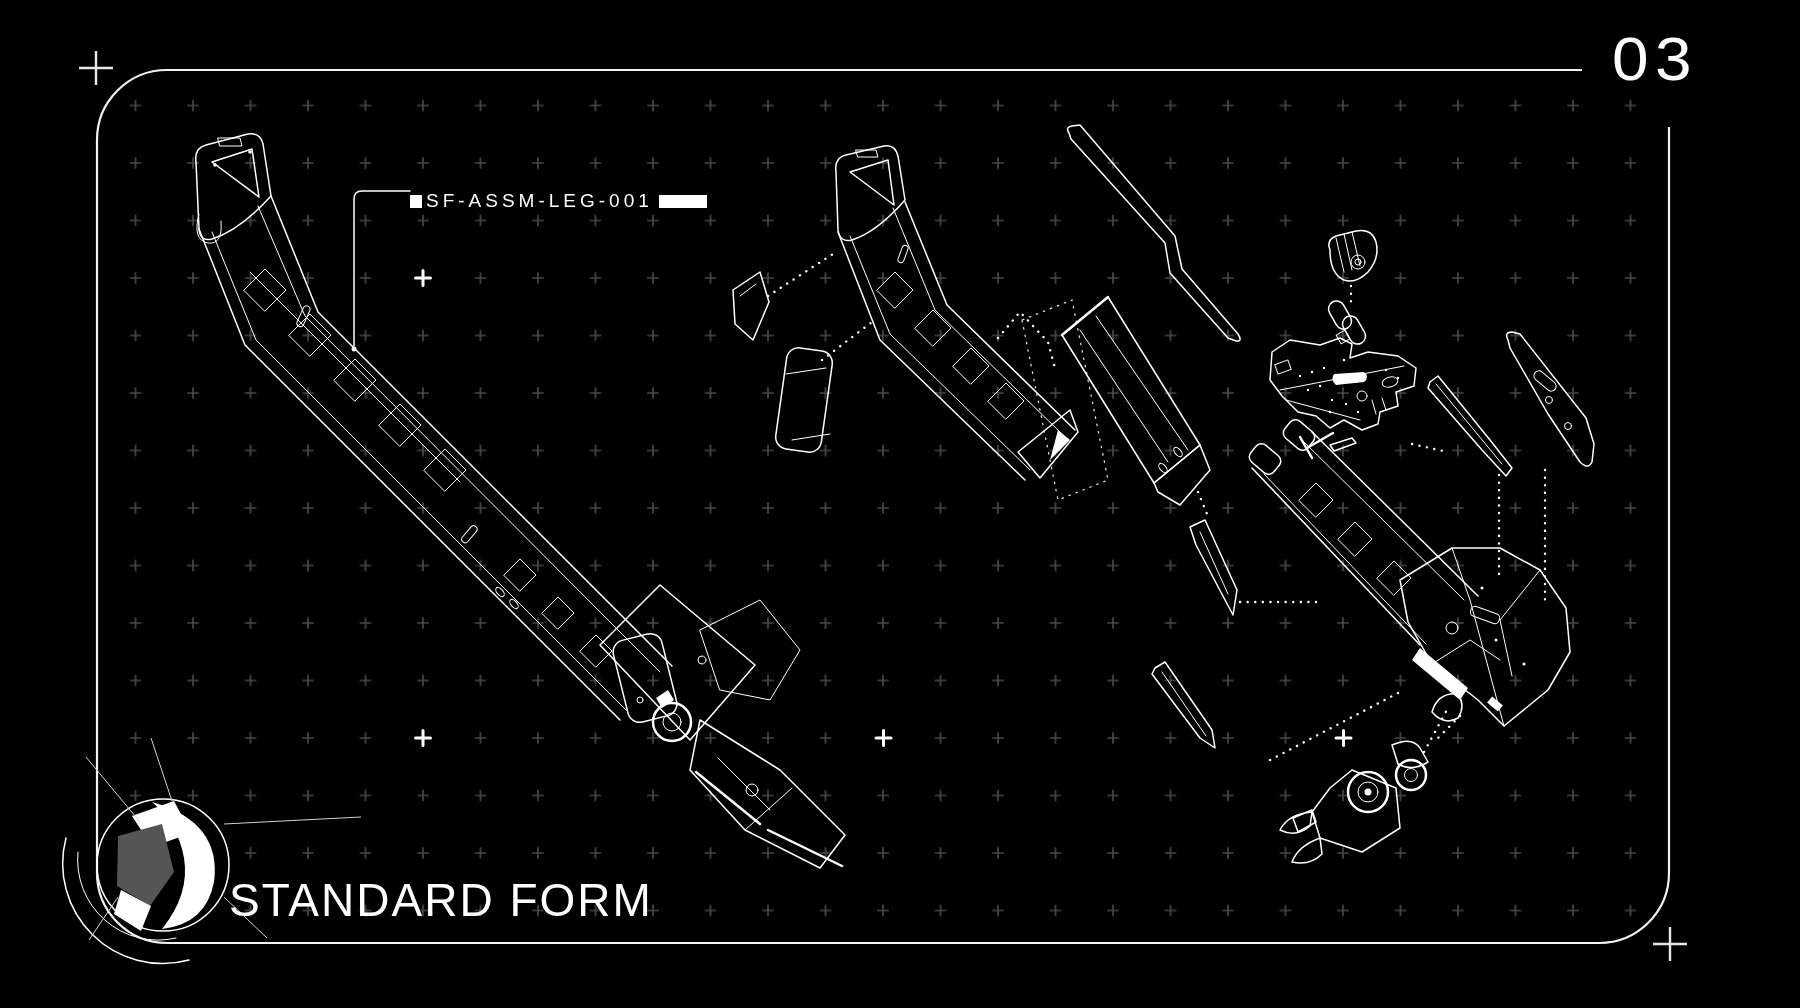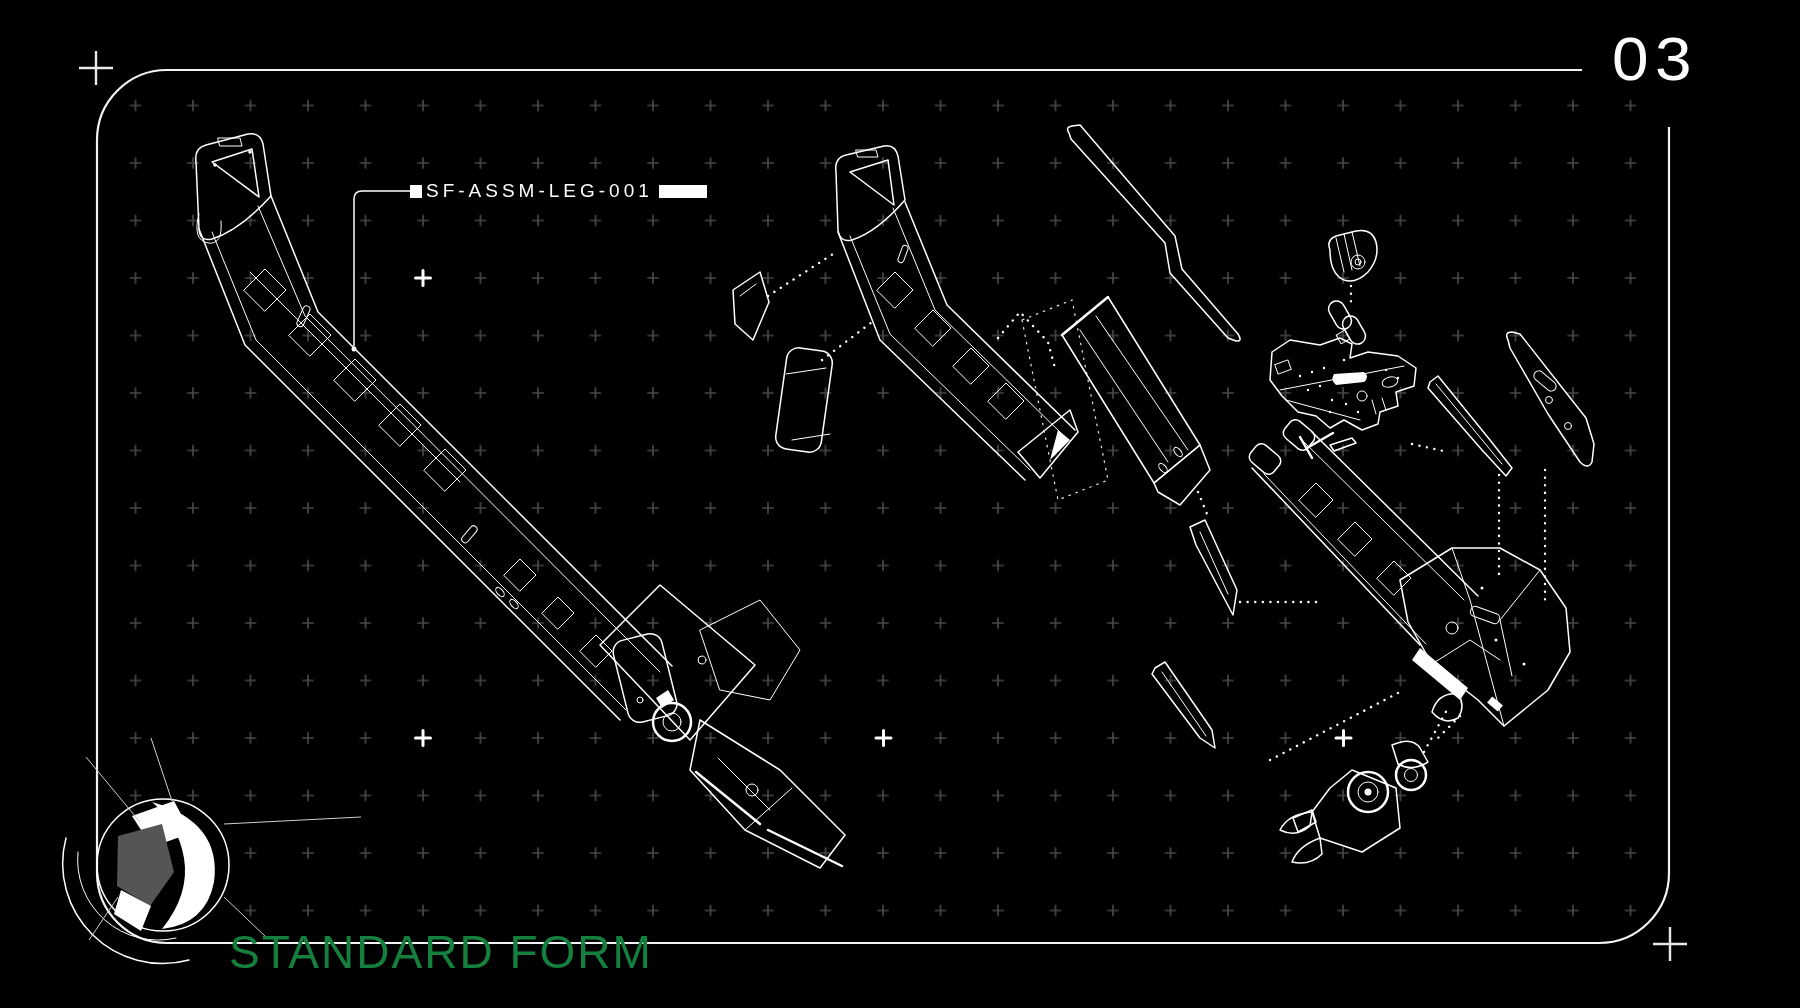--- a/index.html
+++ b/index.html
@@ -12,26 +12,26 @@
   .thin{stroke:#fff;fill:none;stroke-width:1;stroke-linejoin:round;stroke-linecap:round;}
   .thick{stroke:#fff;fill:none;stroke-width:2.5;stroke-linejoin:round;stroke-linecap:round;}
   .fillw{fill:#fff;stroke:none;}
   .dots{stroke:#fff;fill:none;stroke-width:2.4;stroke-linecap:round;stroke-dasharray:0.1 7.5;}
   .dash{stroke:#e8e8e8;fill:none;stroke-width:1.2;stroke-dasharray:2.5 5;}
   .frac{stroke:#cfcfcf;fill:none;stroke-width:1;}
 
   
   .page-number{position:absolute;left:1612px;top:28px;color:#fff;font-size:62px;font-weight:400;
                letter-spacing:6px;line-height:1;transform:scaleX(1.06);transform-origin:left top;}
-  .callout{position:absolute;left:410px;top:183px;display:flex;align-items:center;gap:4px;height:16px;}
+  .callout{position:absolute;left:410px;top:193px;display:flex;align-items:center;gap:4px;height:16px;}
   .callout .sq{display:inline-block;width:12px;height:13px;background:#fff;}
   .callout .code{color:#fff;font-size:19px;font-weight:400;letter-spacing:4px;line-height:1;
                  white-space:nowrap;transform:translateY(-1px);}
   .callout .bar{display:inline-block;width:48px;height:13px;background:#fff;margin-left:2px;}
-  .brand{position:absolute;left:229px;top:929px;color:#15803d;font-size:46px;font-weight:400;
+  .brand{position:absolute;left:229px;top:877px;color:#ffffff;font-size:46px;font-weight:400;
          letter-spacing:2px;line-height:1;white-space:nowrap;}
 </style>
 </head>
 <body>
 
 <div class="stage">
 
 <svg width="1800" height="1008" viewBox="0 0 1800 1008">
   <defs>
     <pattern id="plusgrid" x="-8.25" y="19.25" width="57.5" height="57.5" patternUnits="userSpaceOnUse">

